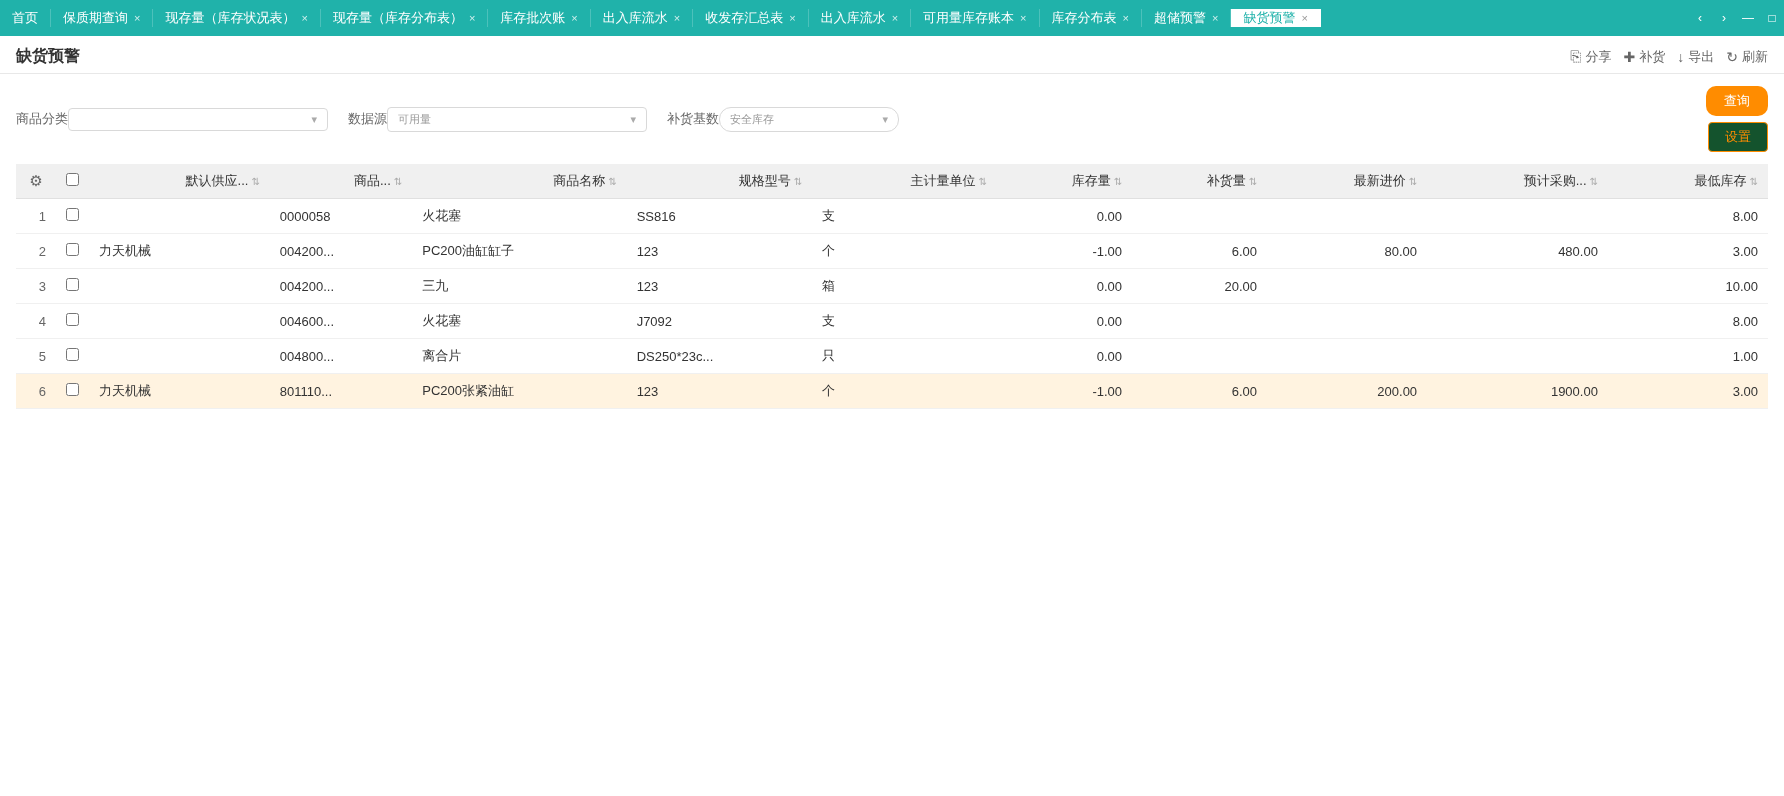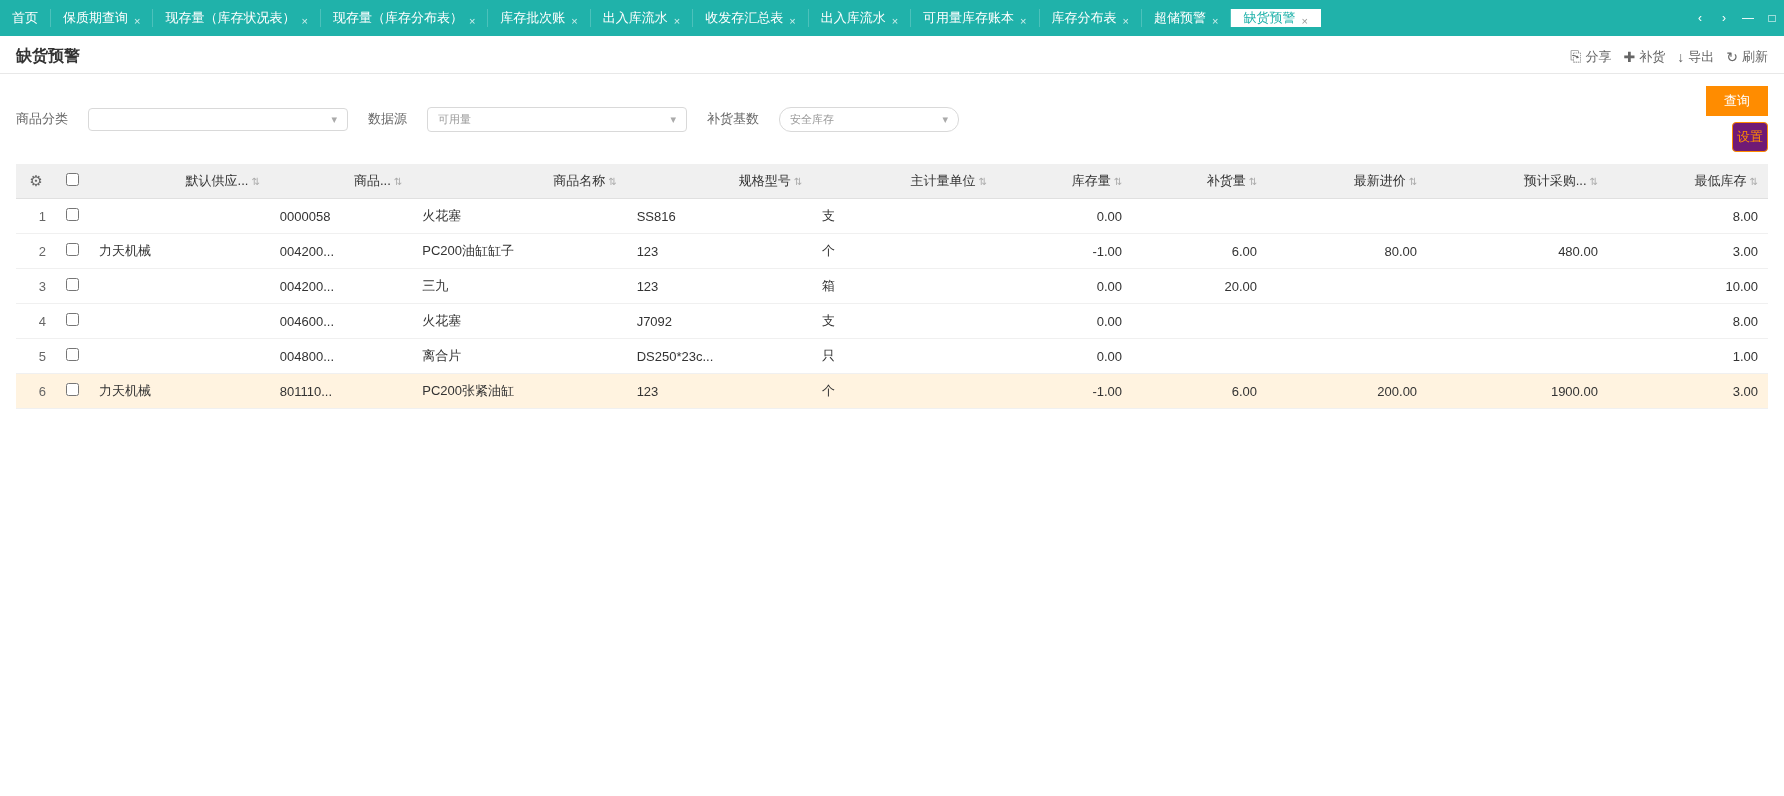--- a/index.html
+++ b/index.html
@@ -8,21 +8,21 @@
     
     .tab-bar {
       display: flex;
       align-items: center;
       background: #20b2aa;
       height: 36px;
       overflow: hidden;
     }
     .tab-item {
       display: flex;
-      align-items: flex-end;
+      align-items: center;
       padding: 0 12px;
       height: 100%;
       color: #fff;
       white-space: nowrap;
       cursor: pointer;
       font-size: 13px;
       border-right: 1px solid rgba(255,255,255,0.2);
       flex-shrink: 0;
     }
     .tab-item.active { background: #fff; color: #20b2aa; }
@@ -83,21 +83,21 @@
     .filter-bar {
       display: flex;
       align-items: center;
       padding: 12px 16px;
       gap: 20px;
       flex-wrap: wrap;
     }
     .filter-item {
       display: flex;
       align-items: center;
-      gap: 20px;
+      gap: 0;
     }
     .filter-label { color: #666; font-size: 13px; white-space: nowrap; }
     .filter-select {
       display: flex;
       align-items: center;
       border: 1px solid #d9d9d9;
       border-radius: 4px;
       padding: 4px 10px;
       cursor: pointer;
       background: #fff;
@@ -107,32 +107,32 @@
     .filter-select.medium { min-width: 260px; }
     .filter-select.small { min-width: 180px; border-radius: 12px; }
     .filter-select span { color: #999; font-size: 11px; }
     .filter-select .chevron { color: #aaa; font-size: 11px; margin-left: 8px; }
     .filter-value { color: #333; }
 
     .btn-query {
       background: #ff8c00;
       color: #fff;
       border: none;
-      border-radius: 0;
+      border-radius: 10px;
       padding: 6px 18px;
       cursor: pointer;
       font-size: 13px;
       font-family: inherit;
     }
     .btn-setting {
-      background: #701a75;
+      background: #14532d;
       color: #ff8c00;
       border: 1px solid #ff8c00;
       border-radius: 4px;
-      padding: 5px 4px;
+      padding: 5px 16px;
       cursor: pointer;
       font-size: 13px;
       font-family: inherit;
     }
 
     .filter-right {
       margin-left: auto;
       display: flex;
       flex-direction: column;
       gap: 6px;

